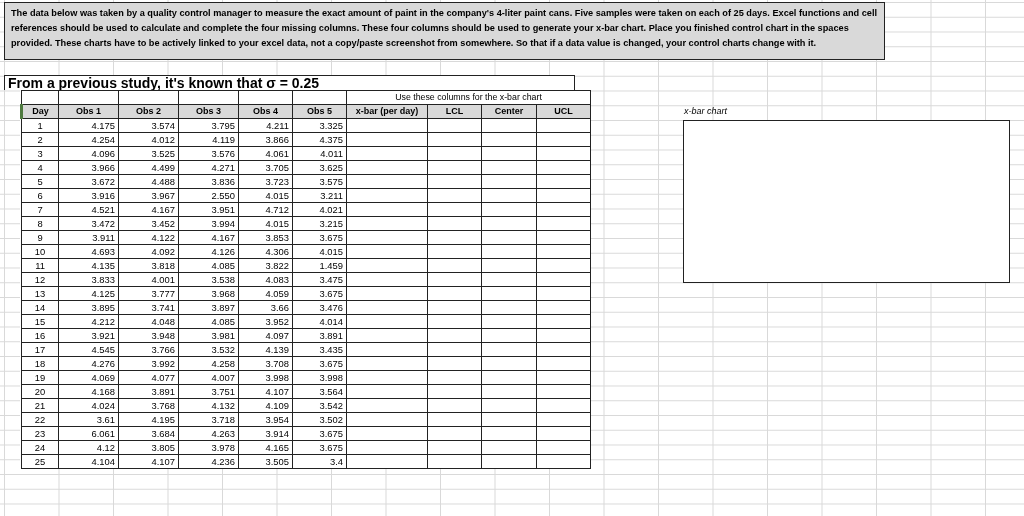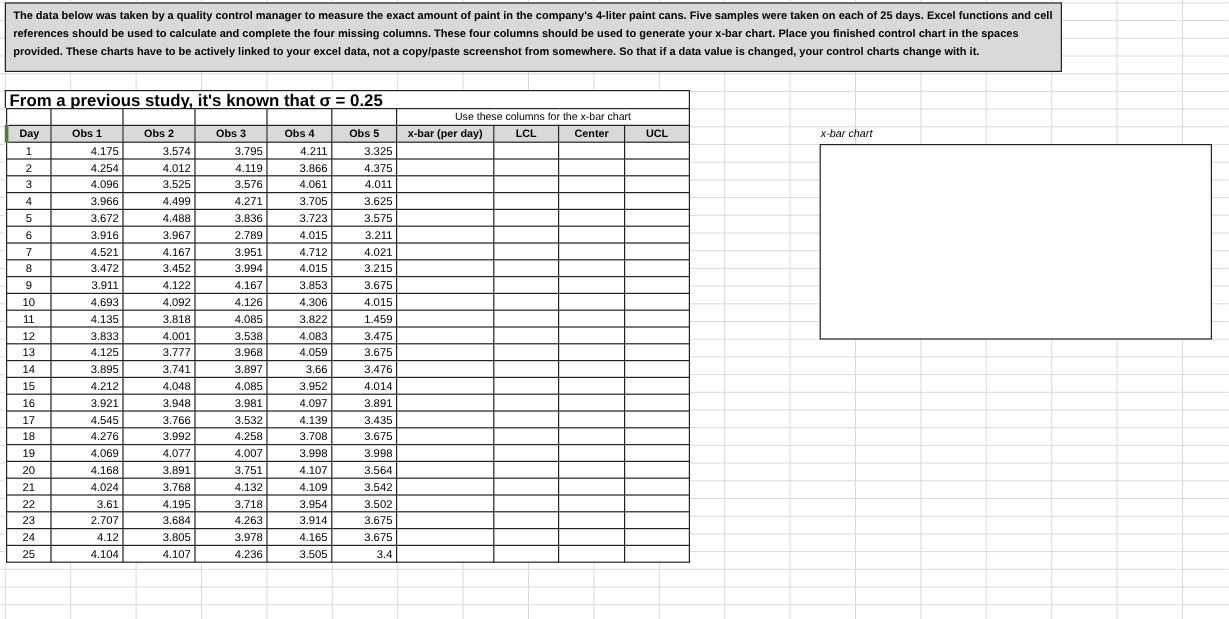--- a/index.html
+++ b/index.html
@@ -17,21 +17,21 @@
     position:absolute; left:4px; top:2px; width:881px; height:58px;
     background:#d9d9d9; border:1px solid #222; box-sizing:border-box;
     padding:3px 6px; font-size:9.2px; font-weight:bold; line-height:14.8px;
   }
   .sigma-note {
     position:absolute; left:4px; top:75px; width:571px; height:15px;
     border:1px solid #222; border-bottom:none; box-sizing:border-box; background:#fff;
     font-size:14px; font-weight:bold; line-height:14px; padding-left:3px;
   }
   .table-wrap {
-    position:absolute; left:4px; top:90px; background:#fff;
+    position:absolute; left:20px; top:90px; background:#fff;
   }
   table { border-collapse:collapse; font-size:9.4px; table-layout:fixed; }
   td, th {
     border:1px solid #222; height:13.8px; padding:0 3px; box-sizing:border-box;
     line-height:13px; white-space:nowrap; overflow:hidden;
   }
   th { background:#d9d9d9; font-weight:bold; text-align:center; font-size:9px;margin-top:25px; }
   td.day { text-align:center; }
   td.num { text-align:right; }
   .use-cols { text-align:center; font-size:8.8px; }
@@ -149,21 +149,21 @@
           <td class="num">3.575</td>
           <td></td>
           <td></td>
           <td></td>
           <td></td>
         </tr>
         <tr>
           <td class="day">6</td>
           <td class="num">3.916</td>
           <td class="num">3.967</td>
-          <td class="num">2.789</td>
+          <td class="num">2.550</td>
           <td class="num">4.015</td>
           <td class="num">3.211</td>
           <td></td>
           <td></td>
           <td></td>
           <td></td>
         </tr>
         <tr>
           <td class="day">7</td>
           <td class="num">4.521</td>
@@ -351,21 +351,21 @@
           <td class="num">3.718</td>
           <td class="num">3.954</td>
           <td class="num">3.502</td>
           <td></td>
           <td></td>
           <td></td>
           <td></td>
         </tr>
         <tr>
           <td class="day">23</td>
-          <td class="num">2.707</td>
+          <td class="num">6.061</td>
           <td class="num">3.684</td>
           <td class="num">4.263</td>
           <td class="num">3.914</td>
           <td class="num">3.675</td>
           <td></td>
           <td></td>
           <td></td>
           <td></td>
         </tr>
         <tr>

